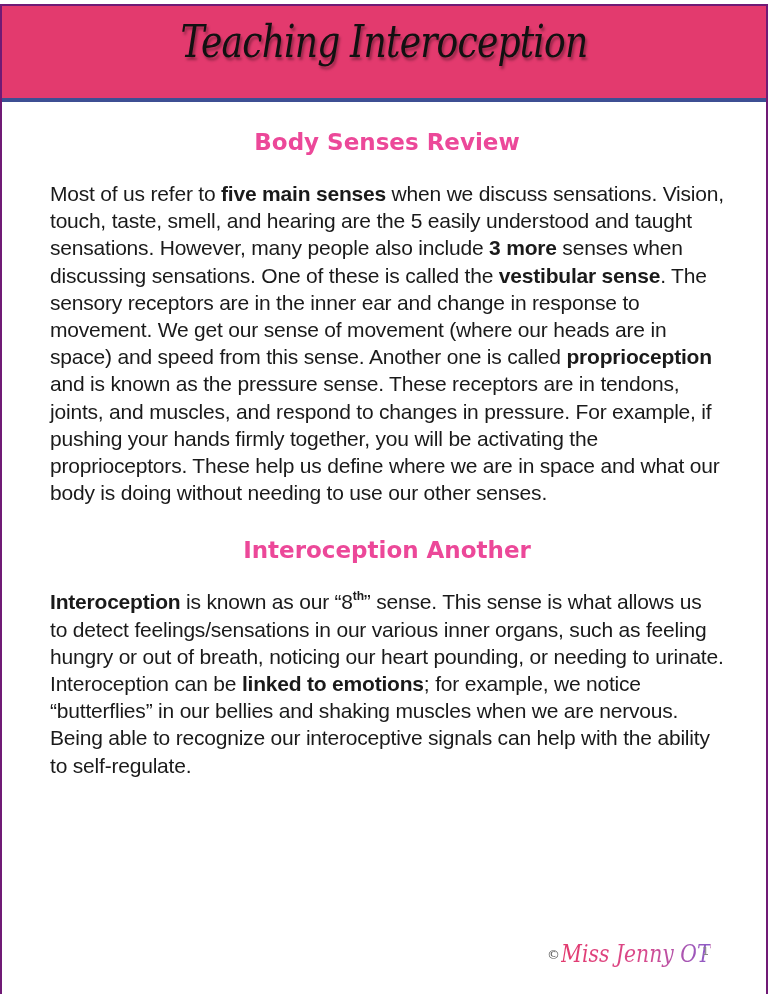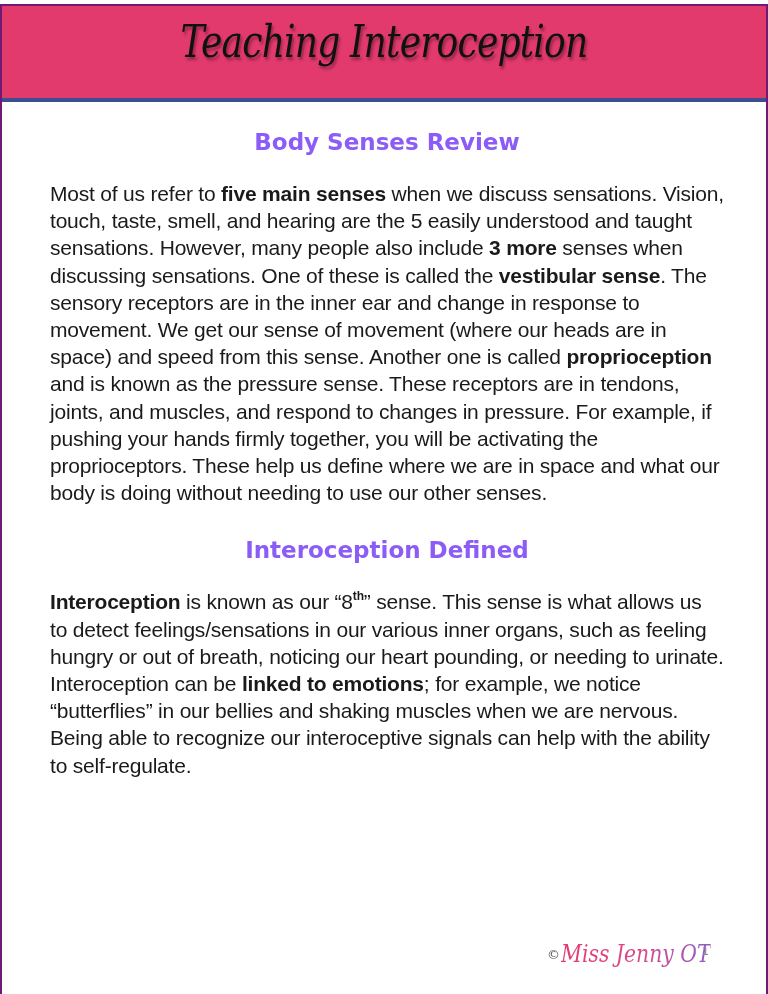--- a/index.html
+++ b/index.html
@@ -32,21 +32,21 @@
     .content {
       position: absolute; left: 40px; top: 118px; width: 690px;
       font-family: "Liberation Sans", sans-serif;
       color: #1a1a1a;
     }
     .section-title {
       text-align: center;
       font-family: "DejaVu Sans", sans-serif;
       font-weight: bold;
       font-size: 23px;
-      color: #8b5cf6;
+      color: #ec4899;
       margin: 0;
       height: 36px;
       line-height: 36px;
     }
     .para {
       font-size: 21px;
       line-height: 27.2px;
       margin: 8px;
       letter-spacing: -0.2px;
     }
@@ -88,21 +88,21 @@
 
 <div class="page">
   <div class="banner">
     <div class="banner-title">Teaching Interoception</div>
   </div>
 
   <div class="content">
     <h2 class="section-title s1-title">Body Senses Review</h2>
     <p class="para s1-para"><span> Most of us refer to </span><b>five main senses</b><span> when we discuss sensations. Vision, touch, taste, smell, and hearing are the 5 easily understood and taught sensations. However, many people also include </span><b>3 more</b><span> senses when discussing sensations. One of these is called the </span><b>vestibular sense</b><span>. The sensory receptors are in the inner ear and change in response to movement. We get our sense of movement (where our heads are in space) and speed from this sense. Another one is called </span><b>proprioception</b><span> and is known as the pressure sense. These receptors are in tendons, joints, and muscles, and respond to changes in pressure. For example, if pushing your hands firmly together, you will be activating the proprioceptors. These help us define where we are in space and what our body is doing without needing to use our other senses.</span></p>
 
-    <h2 class="section-title s2-title">Interoception Defined</h2>
+    <h2 class="section-title s2-title">Interoception Another</h2>
     <p class="para s2-para"><span> </span><b>Interoception</b><span> is known as our “8</span><sup>th</sup><span>” sense. This sense is what allows us to detect feelings/sensations in our various inner organs, such as feeling hungry or out of breath, noticing our heart pounding, or needing to urinate. Interoception can be </span><b>linked to emotions</b><span>; for example, we notice “butterflies” in our bellies and shaking muscles when we are nervous. Being able to recognize our interoceptive signals can help with the ability to self-regulate.</span></p>
   </div>
 
   <div class="footer">
     <span class="copy">©</span>
     <span class="brand">Miss Jenny OT</span>
   </div>
   <div class="page-num">1</div>
 </div>
 

